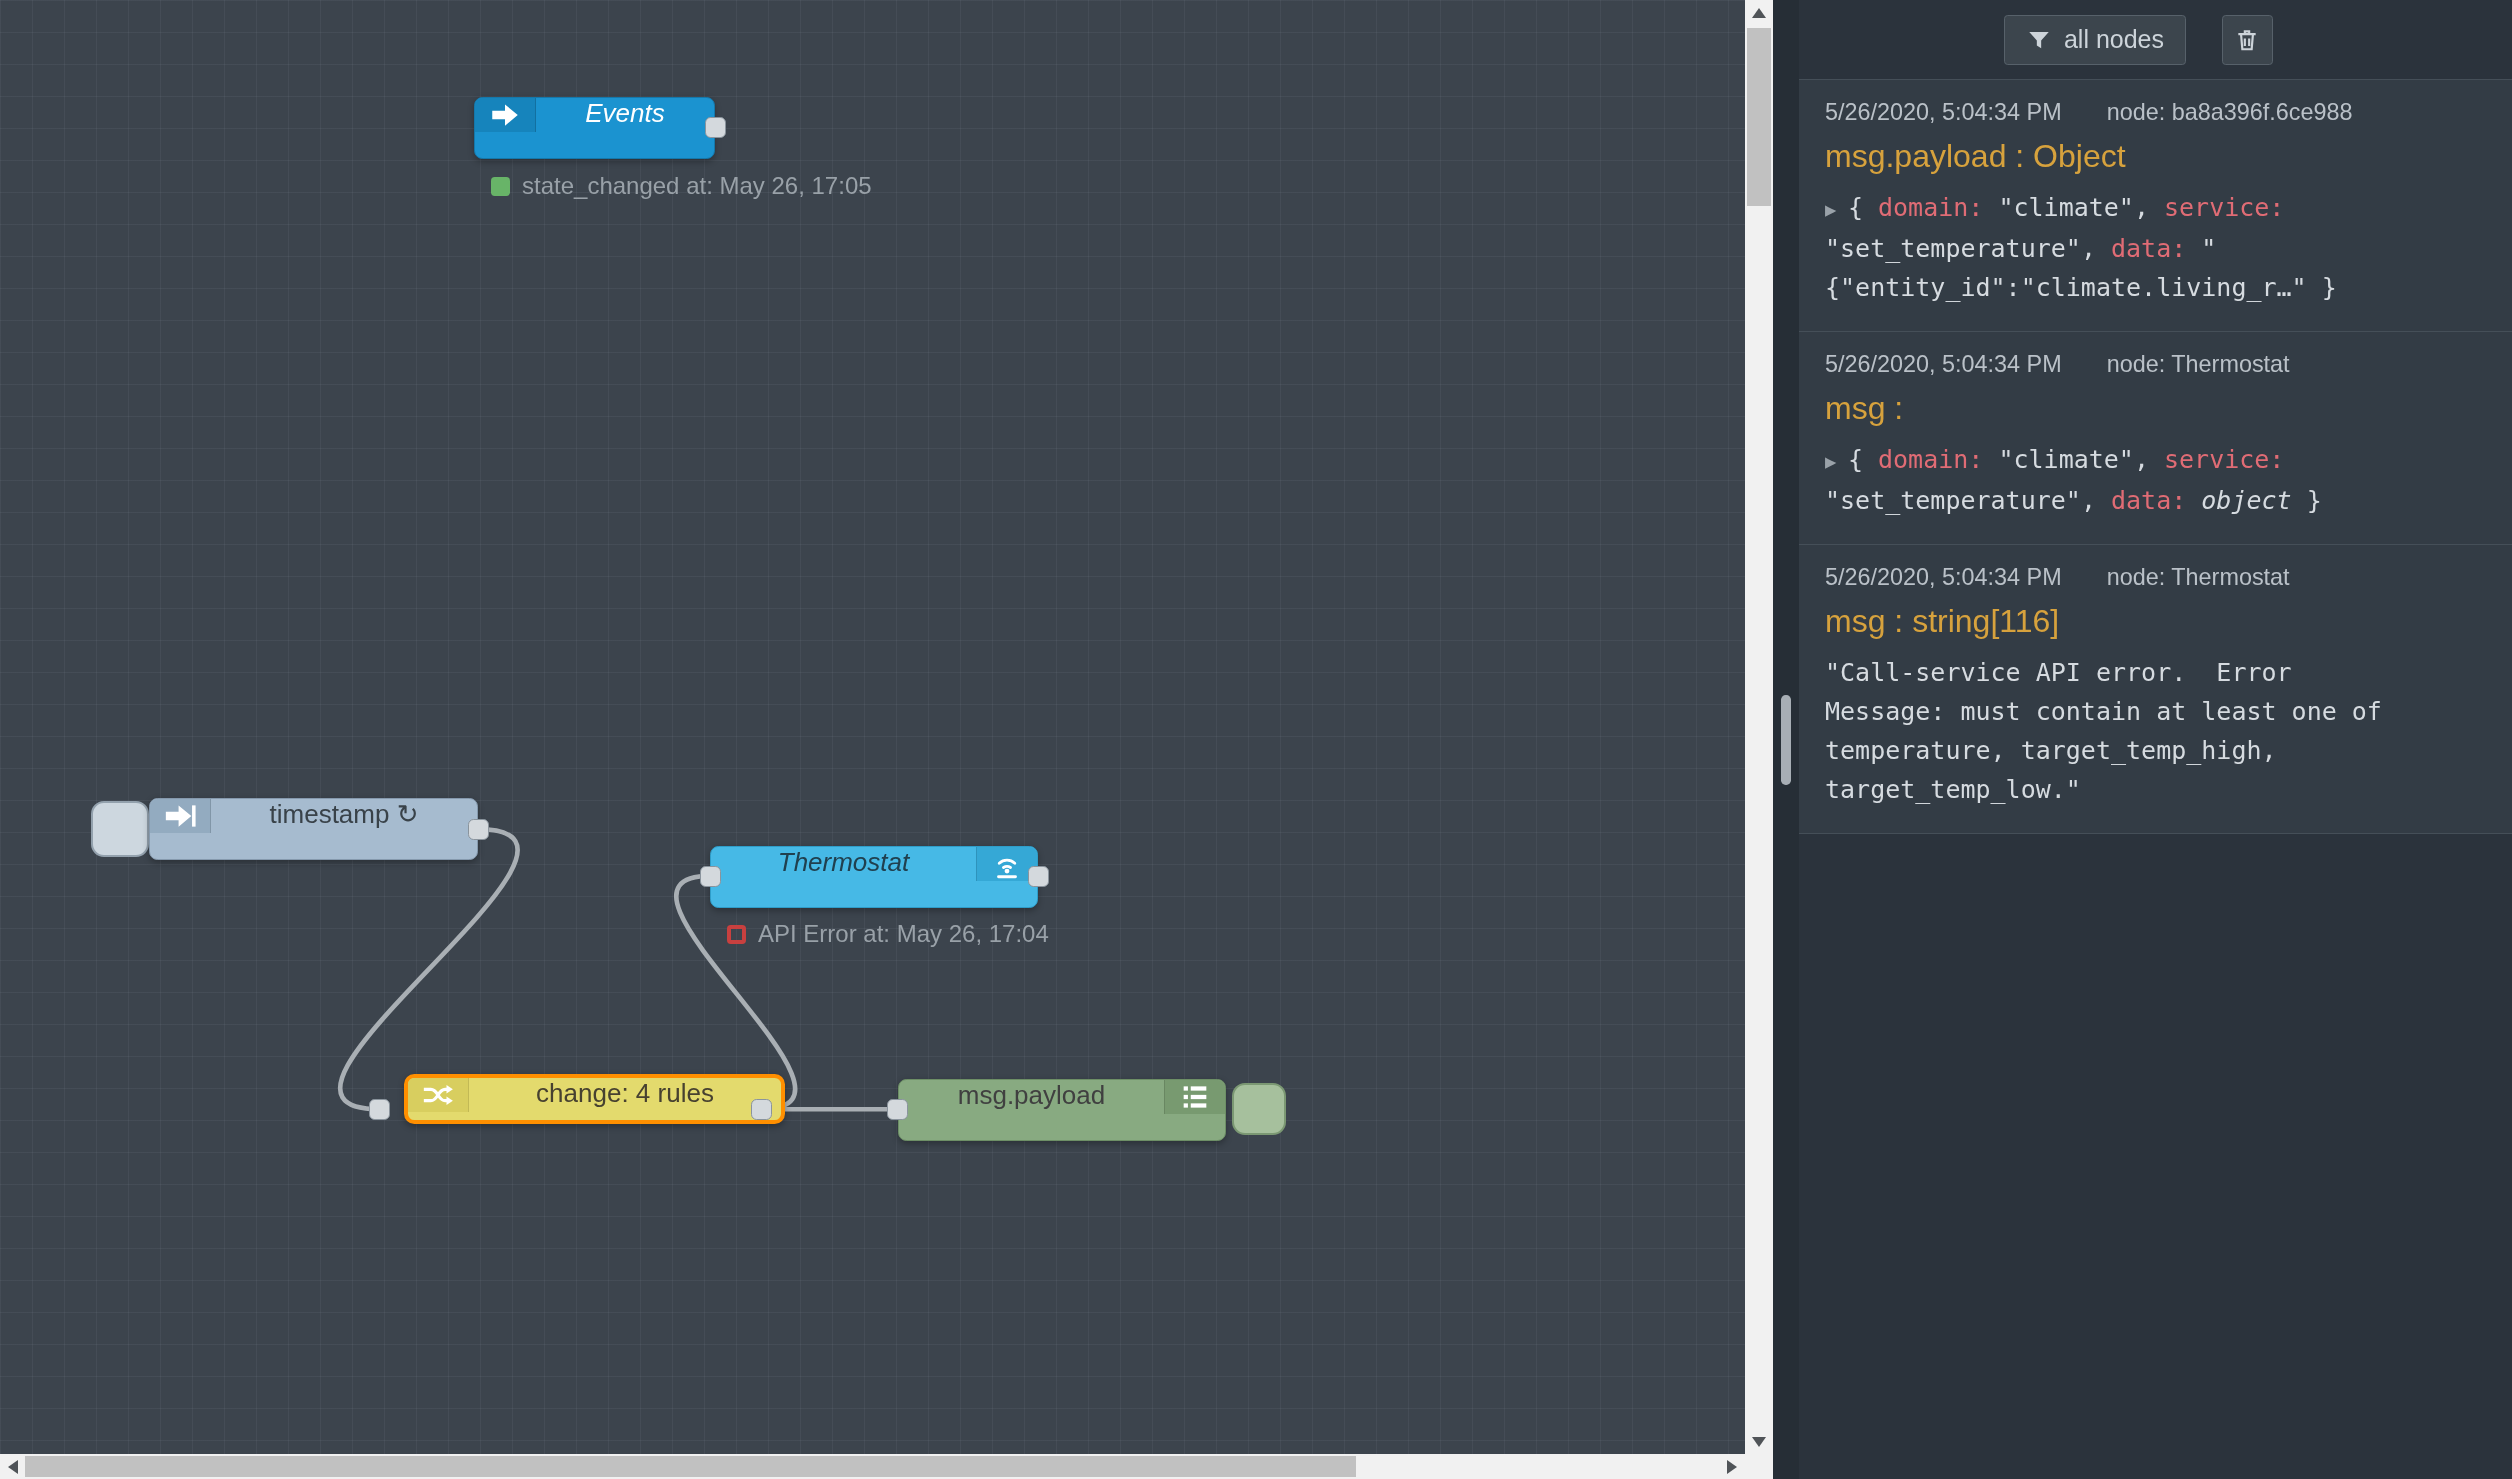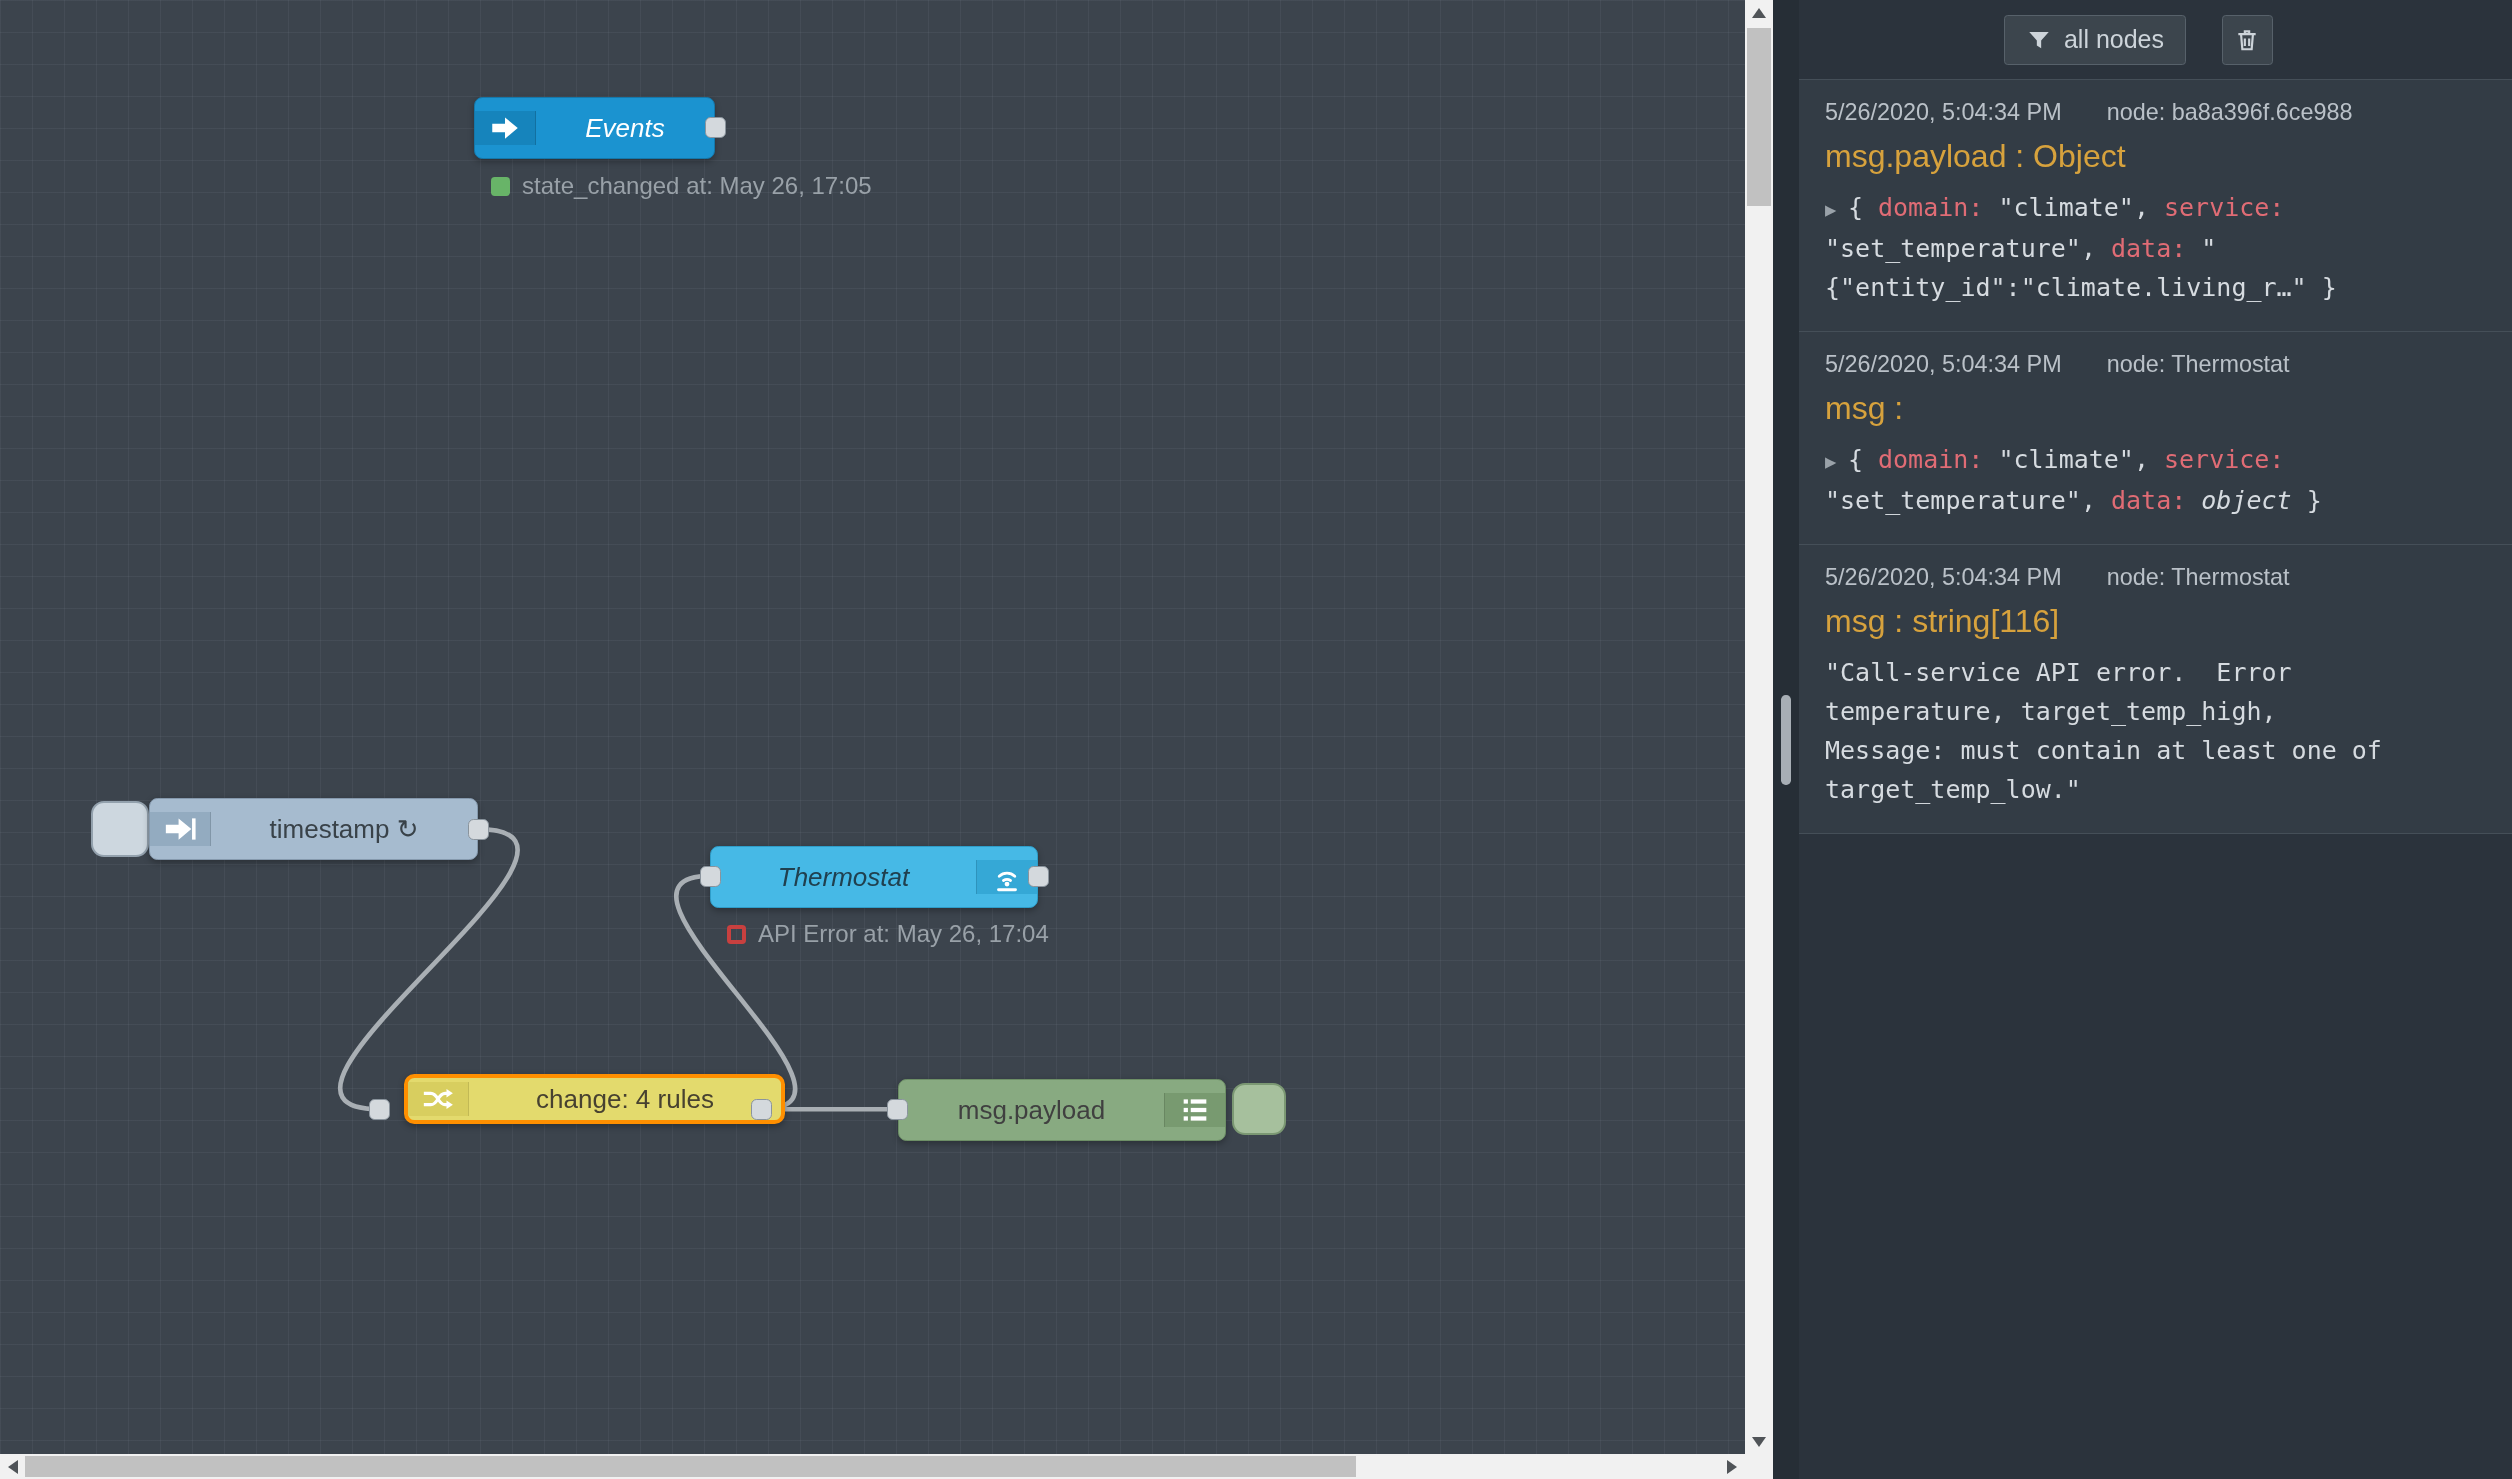--- a/index.html
+++ b/index.html
@@ -7,21 +7,21 @@
        font-family:"Liberation Sans",sans-serif;background:#2b333c;}
 
   
   #canvas{position:absolute;left:0;top:0;width:1745px;height:1454px;
     background-color:#3c444d;
     background-image:
       linear-gradient(rgba(210,225,238,0.055) 0.9px, transparent 0.9px),
       linear-gradient(90deg, rgba(210,225,238,0.055) 0.9px, transparent 0.9px);
     background-size:32px 32px;}
   #wires{position:absolute;left:0;top:0;}
-  .node{position:absolute;box-sizing:border-box;height:62px;display:flex;align-items:center;
+  .node{position:absolute;box-sizing:border-box;height:62px;display:flex;align-items:flex-start;
         border-radius:8.4px;font-size:26px;box-shadow:0 2.8px 6.6px rgba(0,0,0,0.28);overflow:hidden;}
   .node .icon-zone{width:60px;display:flex;align-items:center;justify-content:center;flex:none;}
   .node .icon-zone svg{width:34px;height:34px;}
   .node .lbl{flex:1;display:flex;align-items:center;justify-content:center;white-space:nowrap;padding:0 9.4px;}
 
   #node-events{left:474px;top:97px;width:241px;background:#1b93d0;border:1.9px solid #1478ab;}
   #node-events .icon-zone{background:#1684bc;border-right:0.9px solid rgba(0,0,0,0.15);}
   #node-events .lbl{color:#ffffff;font-style:italic;}
 
   #node-inject{left:149px;top:798px;width:329px;background:#a6bbcf;border:1.9px solid #8599ad;}
@@ -251,22 +251,22 @@
       </div>
 
       <div class="dmsg">
         <div class="dmeta">
           <span>5/26/2020, 5:04:34 PM</span>
           <span>node: Thermostat</span>
         </div>
         <div class="dprop">msg : string[116]</div>
         <div class="dcontent">
             <div class="dline"><span class="tok-p">"Call-service API error.  Error</span></div>
+            <div class="dline"><span class="tok-p">Message: must contain at least one of</span></div>
             <div class="dline"><span class="tok-p">temperature, target_temp_high,</span></div>
-            <div class="dline"><span class="tok-p">Message: must contain at least one of</span></div>
             <div class="dline"><span class="tok-p">target_temp_low."</span></div>
           </div>
       </div>
 
     </div>
   </div>
 
 </div>
 
 

